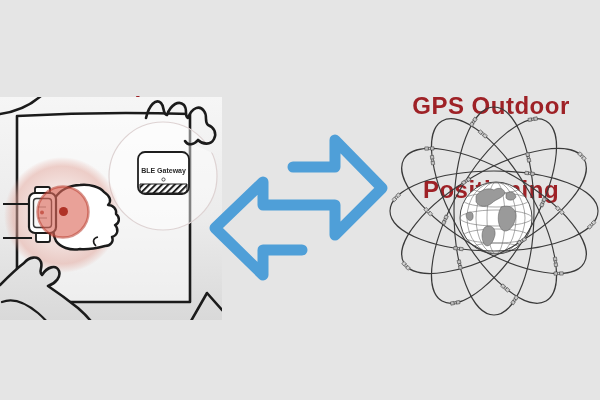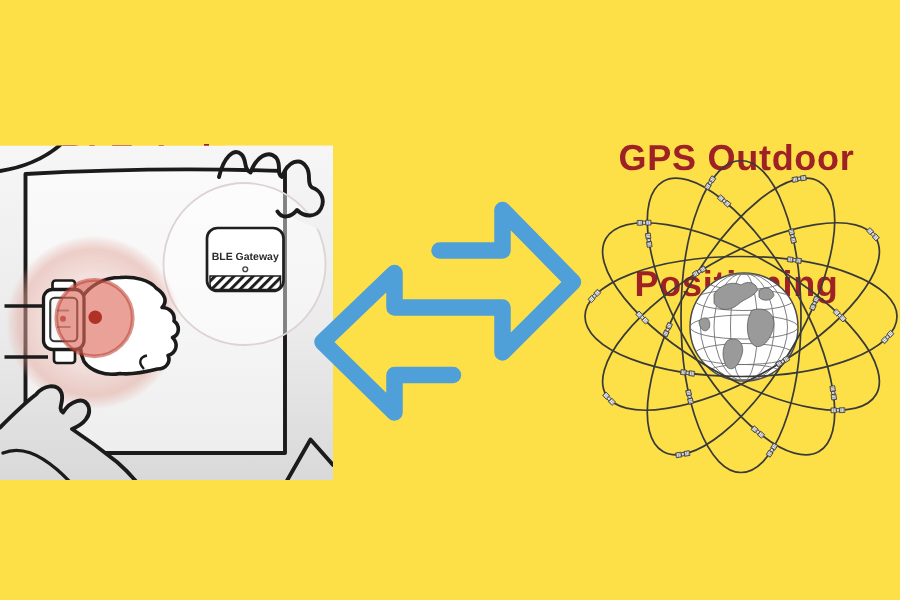--- a/index.html
+++ b/index.html
@@ -1,16 +1,16 @@
 <!DOCTYPE html>
 <html><head>
 <meta charset="utf-8">
 <style>
   html,body{margin:0;padding:0;background:#fff;}
-  .stage{position:relative;width:600px;height:400px;background:#fde047;overflow:hidden;
+  .stage{position:relative;width:600px;height:400px;background:#e5e5e5;overflow:hidden;
          font-family:"Liberation Sans",sans-serif;}
   .title{position:absolute;text-align:center;font-weight:bold;font-size:24px;line-height:28px;
          white-space:pre;letter-spacing:0.5px;}
   .title-left{left:0;top:36px;width:222px;}
   .title-right{left:382px;top:36px;width:218px;}
   .abs{position:absolute;}
   svg{display:block;}
   .gw-label{font-family:"Liberation Sans",sans-serif;font-size:7px;font-weight:bold;}
 </style>
 </head>

